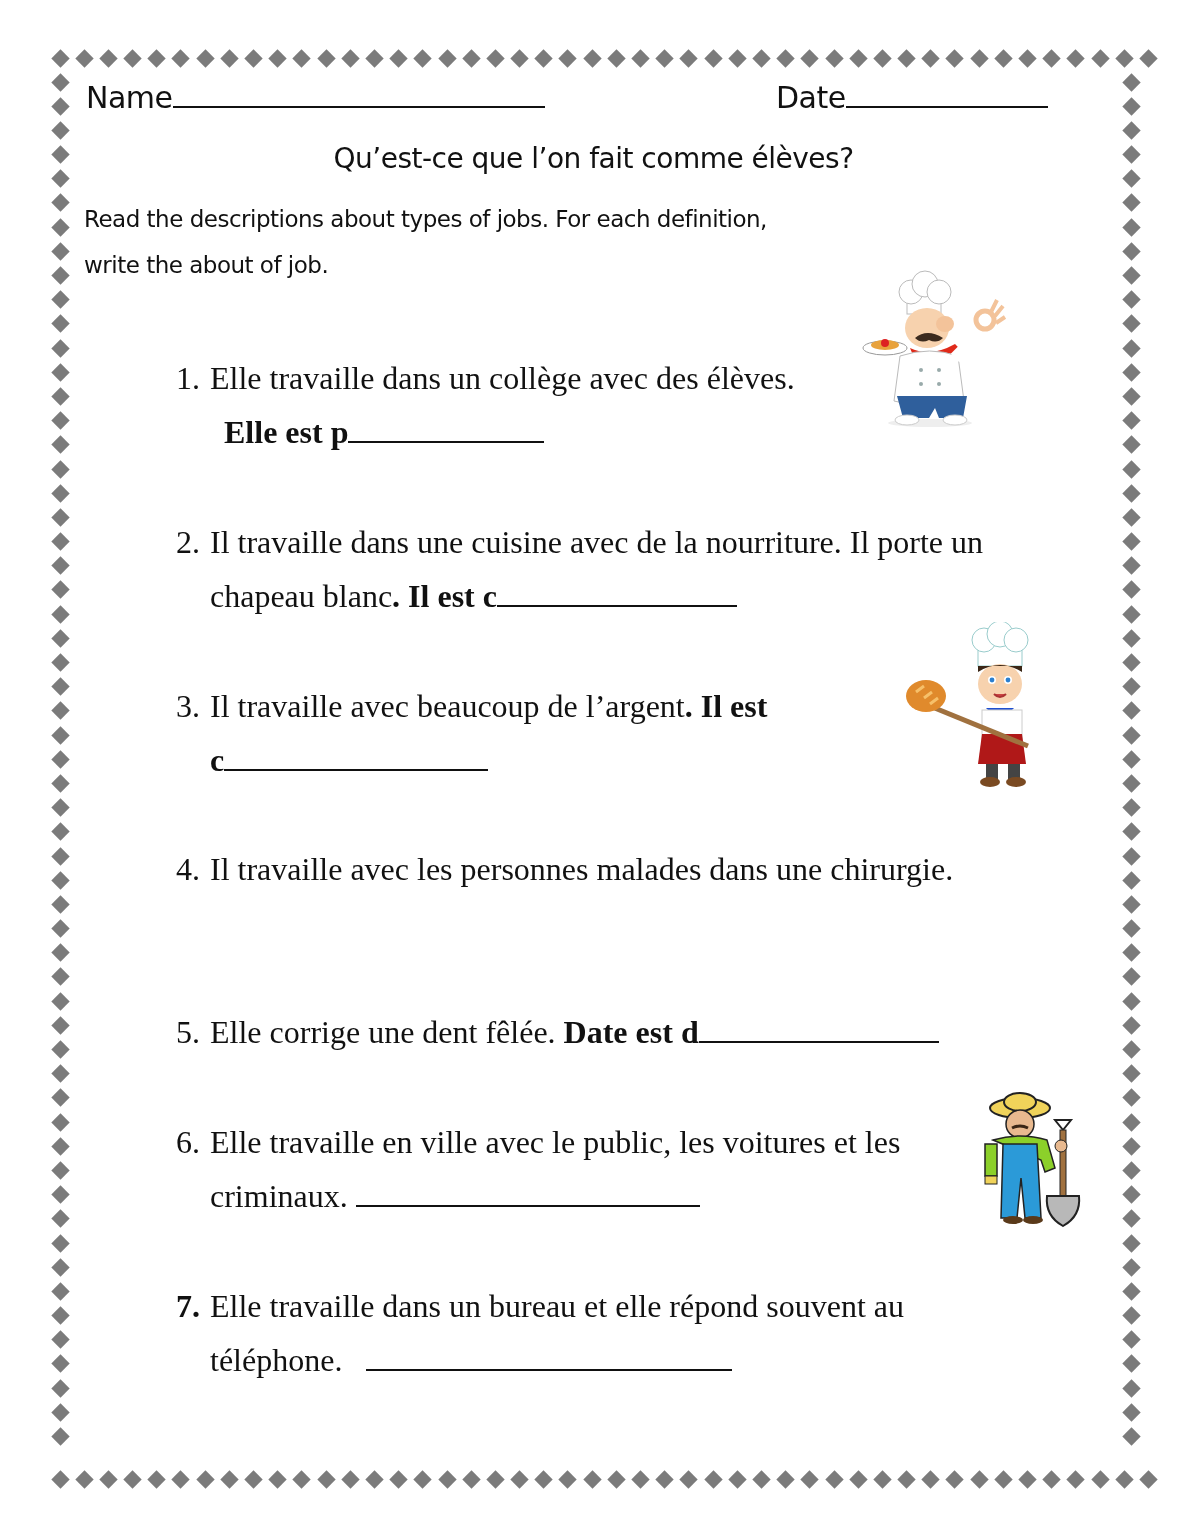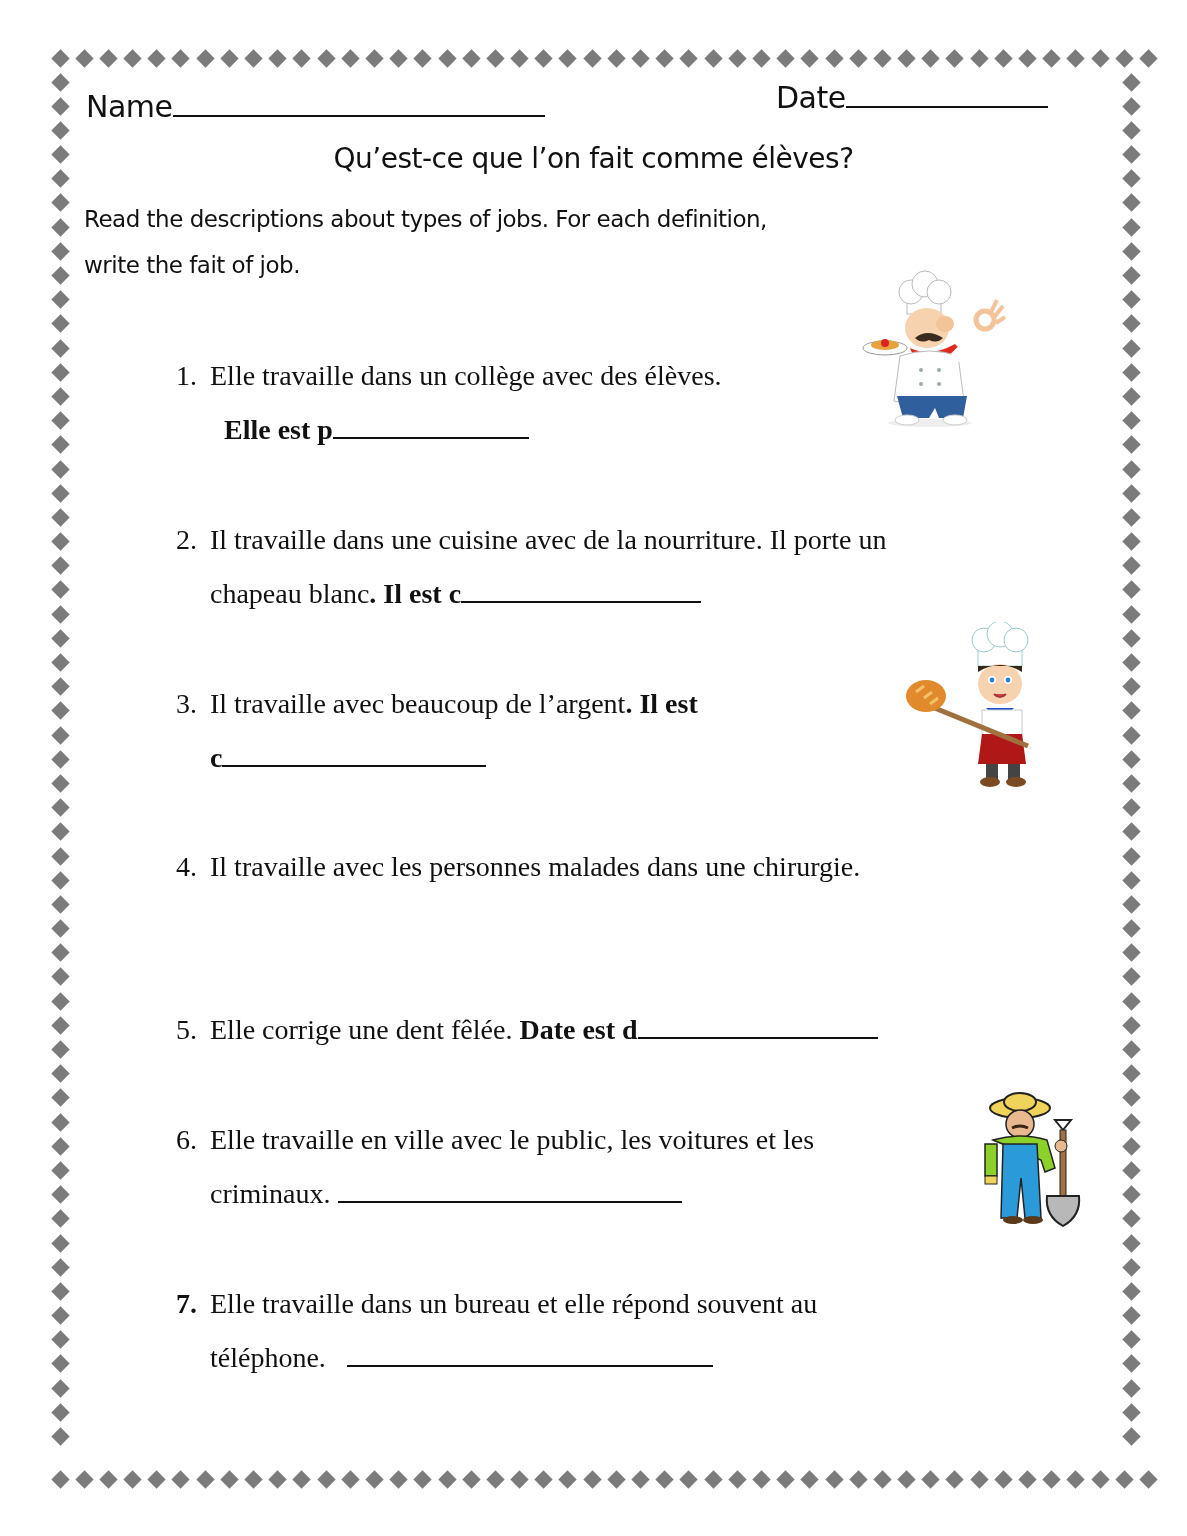--- a/index.html
+++ b/index.html
@@ -6,21 +6,21 @@
   body { width: 1187px; height: 1536px; position: relative; overflow: hidden; }
   .page { position: absolute; left: 0; top: 0; width: 1187px; height: 1536px; background: #fff; }
 
   
   .border-row, .border-col { position: absolute; display: flex; }
   .border-row { flex-direction: row; gap: 6.2px; }
   .border-col { flex-direction: column; gap: 6.2px; }
   .dia { width: 13px; height: 13px; background: #7b7b7b; transform: rotate(45deg); margin: 2.5px; flex: 0 0 auto; }
 
   .hand { font-family: "DejaVu Sans", sans-serif; color: #111; position: absolute; letter-spacing: -0.5px; }
-  .serif { font-family: "Liberation Serif", serif; color: #111; position: absolute; font-size: 28px; white-space: nowrap; }
+  .serif { font-family: "Liberation Serif", serif; color: #111; position: absolute; font-size: 32px; white-space: nowrap; }
   .bold { font-weight: bold; }
   .blank { display: inline-block; border-bottom: 2px solid #111; height: 22px; vertical-align: baseline; }
 
   .label { font-size: 30px; }
   .title { font-size: 28px; width: 1187px; left: 0; text-align: center; top: 142px; }
   .instr { font-size: 23px; left: 84px; line-height: 46px; width: 980px; }
 
   .pic { position: absolute; }
 </style>
 </head>
@@ -236,31 +236,31 @@
       <div class="dia"></div>
       <div class="dia"></div>
       <div class="dia"></div>
       <div class="dia"></div>
       <div class="dia"></div>
       <div class="dia"></div>
       <div class="dia"></div>
       <div class="dia"></div>
     </div>
 
-  <div class="hand label" style="left:86px; top:80px;margin-top:9px;">
+  <div class="hand label" style="left:86px; top:80px;">
     <span>Name</span><span class="blank" style="width:372px;"></span>
   </div>
   <div class="hand label" style="left:768px; top:80px;margin-left:8px;">
     <span>Date</span><span class="blank" style="width:202px;"></span>
   </div>
   <div class="hand title">Qu’est-ce que l’on fait comme élèves?</div>
 
   <div class="hand instr" style="top:196px;">
     <div>Read the descriptions about types of jobs. For each definition,</div>
-    <div>write the fait of job.</div>
+    <div>write the about of job.</div>
   </div>
 
   <div class="serif" style="left:176px; top:360px;">
     <span style="display:inline-block;width:34px;">1.</span><span>Elle travaille dans un collège avec des élèves.</span>
   </div>
   <div class="serif bold" style="left:224px; top:414px;">
     <span>Elle est p</span><span class="blank" style="width:196px;"></span>
   </div>
 
   <div class="serif" style="left:176px; top:524px;">

